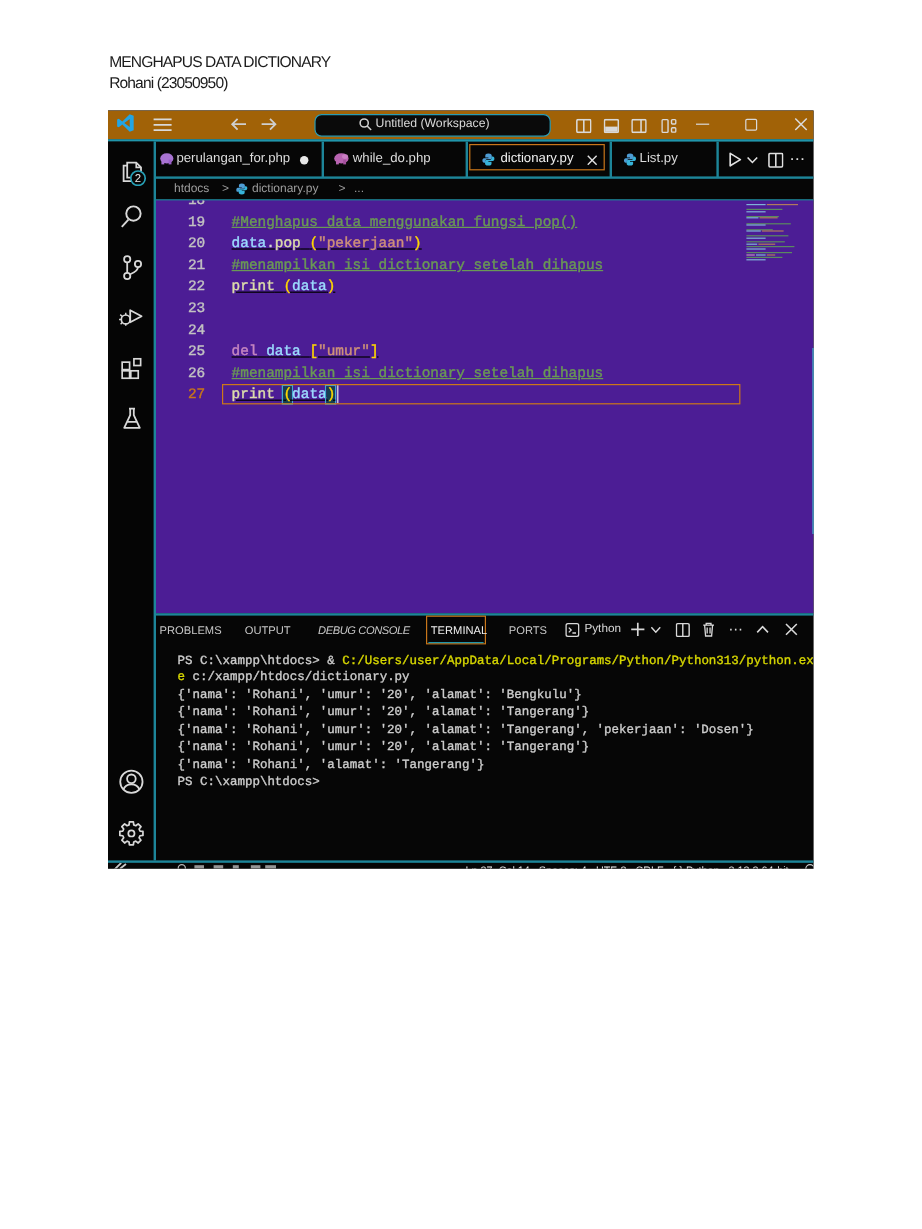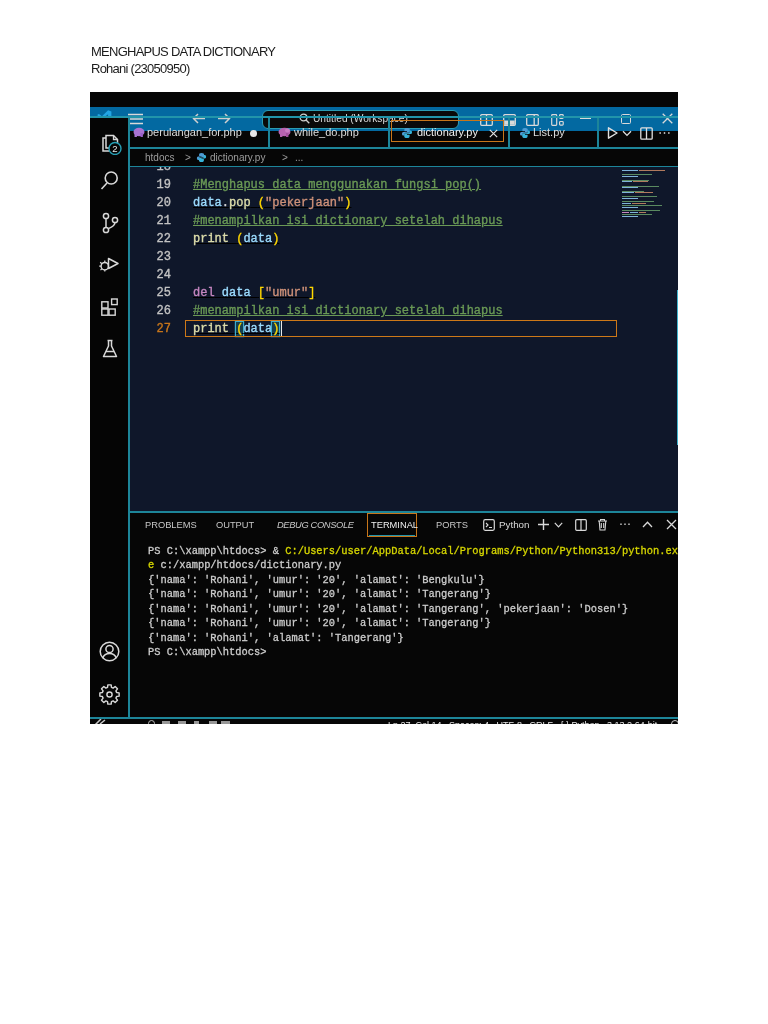--- a/index.html
+++ b/index.html
@@ -1,50 +1,50 @@
 <!DOCTYPE html>
 <html><head>
 <meta charset="utf-8">
 <style>
 * { margin:0; padding:0; box-sizing:border-box; }
 html,body { width:768px; height:1024px; background:#ffffff; font-family:"Liberation Sans",sans-serif; }
 .abs { position:absolute; }
 #doctitle { position:absolute; left:91px; top:42.5px; color:#1c1c1c; font-size:13px; line-height:17px; letter-spacing:-0.75px; }
 #win { position:absolute; left:90px; top:92px; width:588px; height:632px; background:#060606; overflow:hidden; }
 
-#titlebar { position:absolute; left:0; top:15px; width:588px; height:24px; background:#0369a1;text-align:right; }
+#titlebar { position:absolute; left:0; top:0; width:588px; height:24px; background:#a16207;text-align:right; }
 #tbline { position:absolute; left:0; top:24px; width:588px; height:2px; background:#2195aa; }
 
 #actbar { position:absolute; left:0; top:26px; width:38px; height:599px; background:#050505; }
 #actline { position:absolute; left:38px; top:26px; width:2px; height:599px; background:#1d8599; }
 
 #tabrow { position:absolute; left:40px; top:26px; width:548px; height:30px;text-decoration:underline; }
 .tabsep { position:absolute; top:0; width:1.5px; height:30px; background:#1d8599; }
 #tabline { position:absolute; left:40px; top:55px; width:548px; height:1.5px; background:#1d8599; }
 .tabtext { position:absolute; top:7.5px; font-size:11px; color:#dcdcdc; }
 
 #crumb { position:absolute; left:40px; top:57px; width:548px; height:17px; color:#9d9d9d; font-size:10px; }
 #crumbline { position:absolute; left:40px; top:74px; width:548px; height:1.5px; background:#1d8599; }
 
-#editor { position:absolute; left:40px; top:75px; width:548px; height:344px; background:#0f172a; overflow:hidden; -webkit-text-stroke:0.35px; }
+#editor { position:absolute; left:40px; top:75px; width:548px; height:344px; background:#4c1d95; overflow:hidden; -webkit-text-stroke:0.35px; }
 .ln { position:absolute; left:0; width:41px; text-align:right; color:#c2c2c2; font-size:12px; line-height:18px; font-family:"Liberation Mono",monospace; }
 .cl { position:absolute; left:63px; font-size:12px; line-height:18px; font-family:"Liberation Mono",monospace; white-space:pre;text-decoration:underline; }
 .tw { color:#cccccc; }
 .ty { color:#d6d600; }
 .mm { position:absolute; height:1.05px; }
 .cm { color:#6A9955; }
 .vr { color:#9CDCFE; }
 .fn { color:#DCDCAA; }
 .st { color:#CE9178; }
 .kw { color:#C586C0; }
 .bk { color:#FFD700; }
 .wh { color:#D4D4D4; }
 
 #panline { position:absolute; left:40px; top:419px; width:548px; height:1.5px; background:#1d8599; }
-#paneltabs { position:absolute; left:40px; top:421px; width:498px; height:25px; font-size:9.3px; color:#c8c8c8; }
+#paneltabs { position:absolute; left:28px; top:421px; width:498px; height:25px; font-size:9.3px; color:#c8c8c8; }
 #terminal { position:absolute; left:40px; top:448px; width:548px; height:132px; font-family:"Liberation Mono",monospace; font-size:10.4px; line-height:14.45px; color:#cccccc; -webkit-text-stroke:0.3px; white-space:pre; padding-top:4px; padding-left:18px; }
 #botline { position:absolute; left:0; top:625px; width:588px; height:1.5px; background:#1d8599; }
 #statussliver { position:absolute; left:0; top:627px; width:588px; height:5px; overflow:hidden; color:#e8e8e8; font-size:10px; }
 </style>
 </head>
 <body>
 <div id="doctitle">MENGHAPUS DATA DICTIONARY<br>Rohani (23050950)</div>
 <div id="win">
   <div id="titlebar">
 

